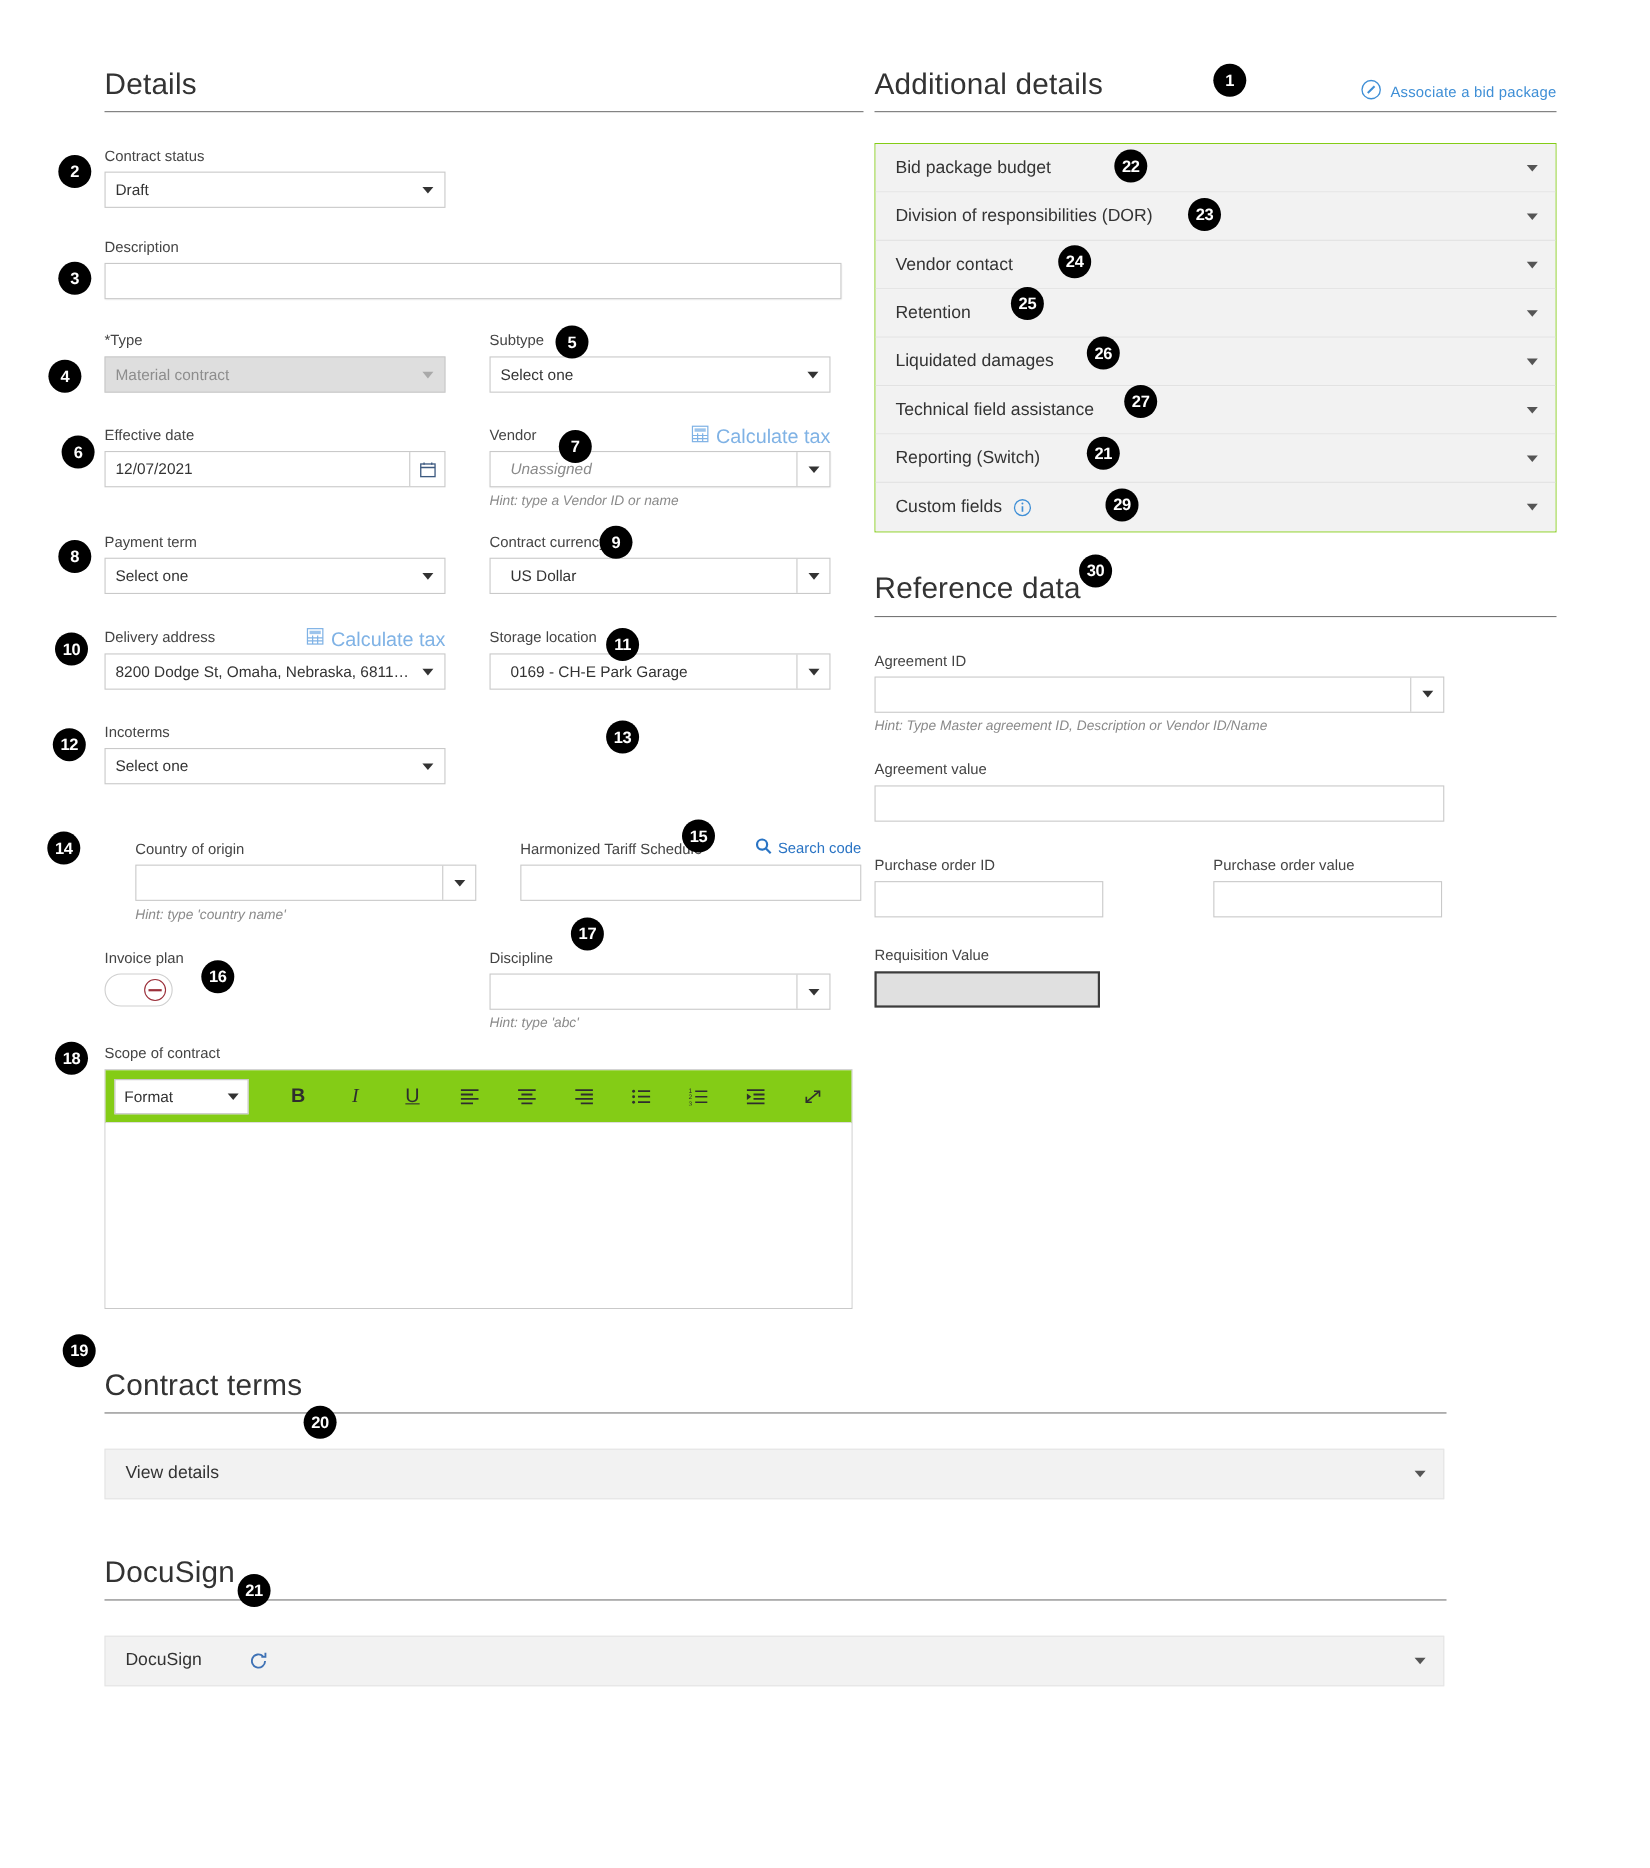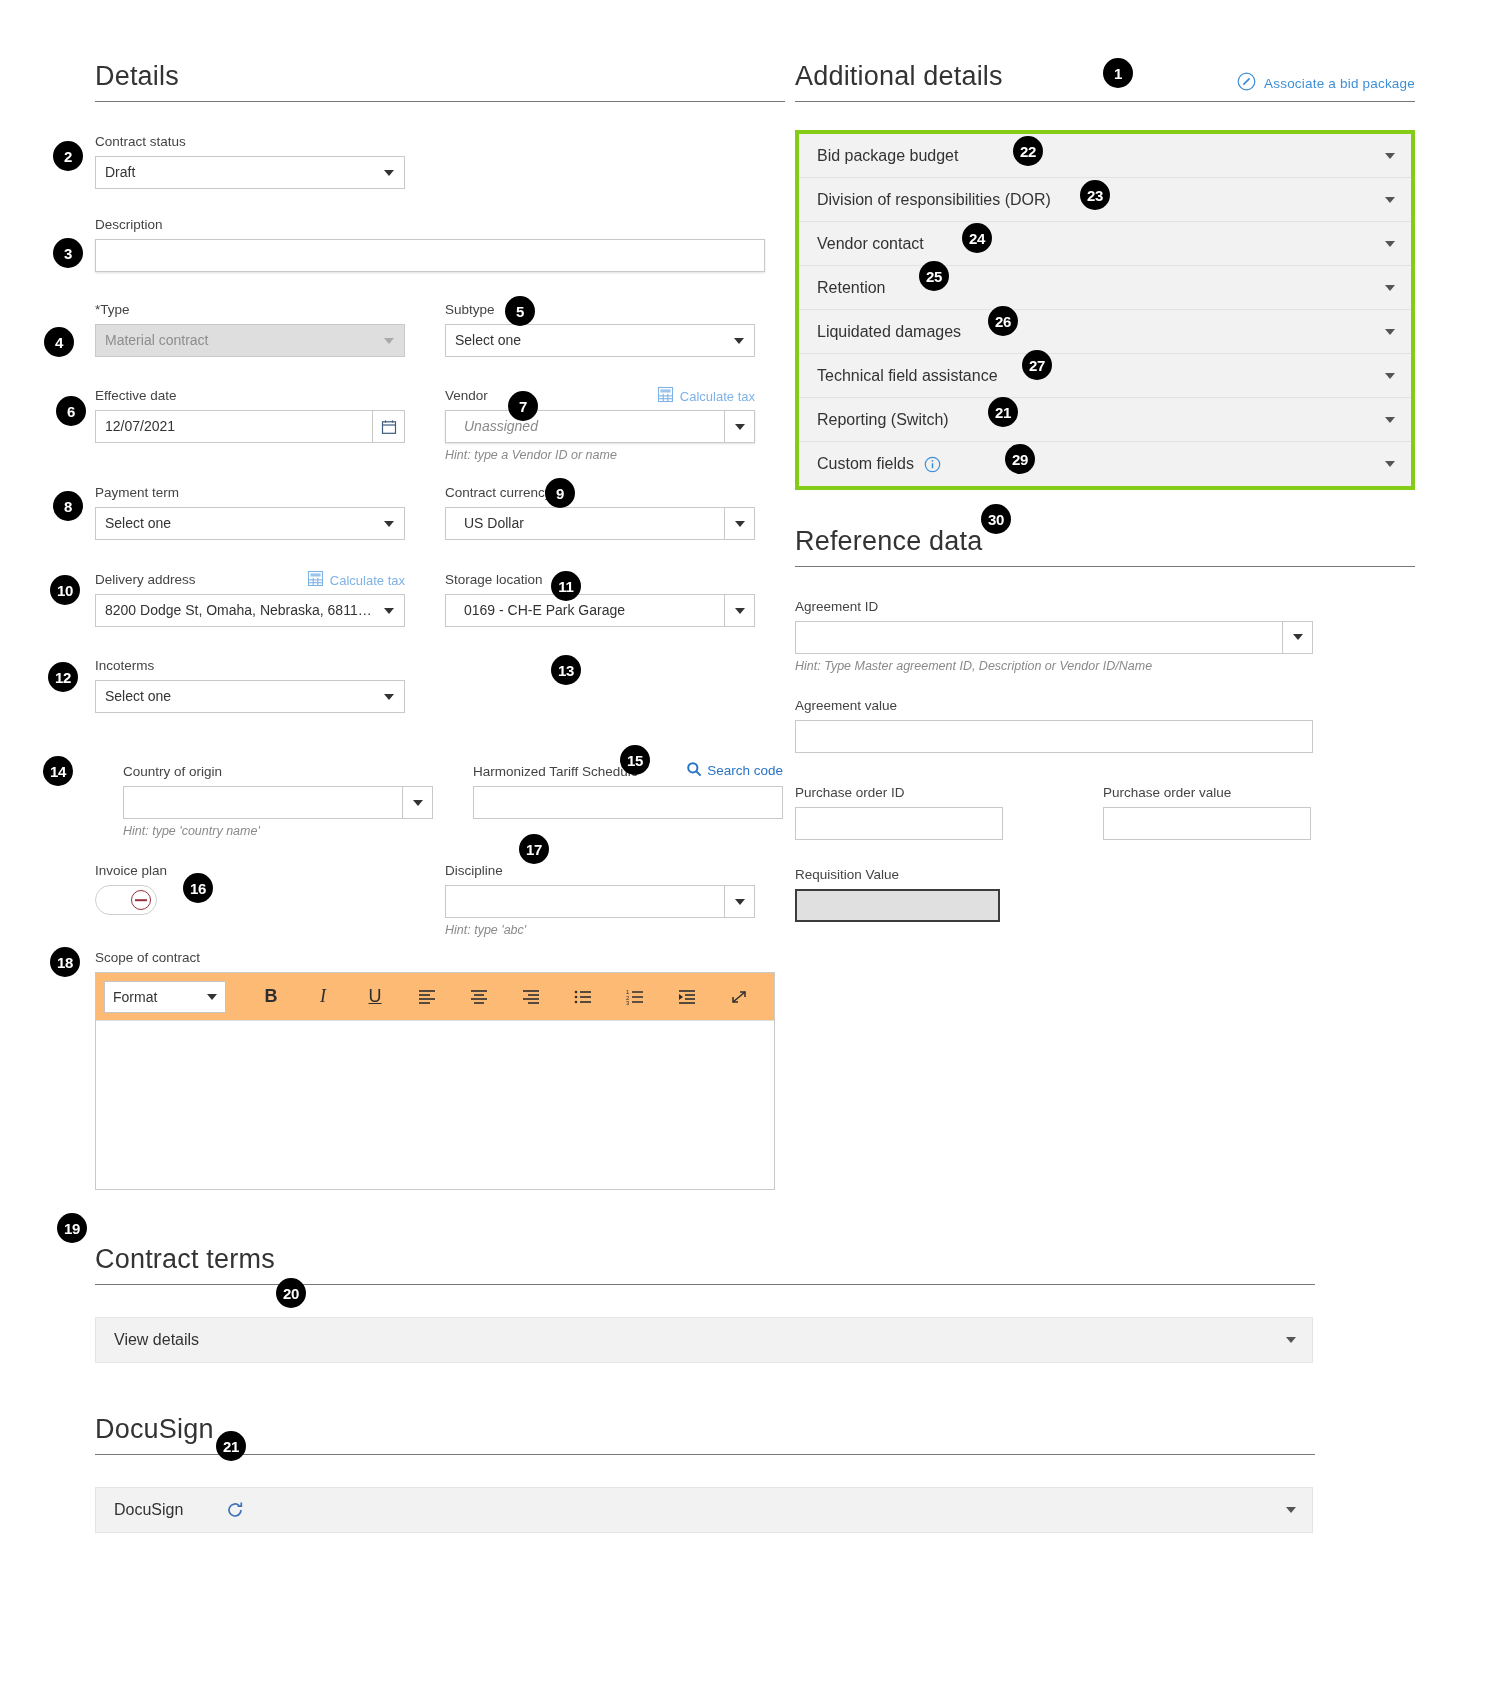--- a/index.html
+++ b/index.html
@@ -82,21 +82,21 @@
   .datefield .dbtn {
     position:absolute; right:0; top:0; bottom:0; width:32px;
     border-left:1px solid #c9c9c9; display:flex;
     align-items:center; justify-content:center;
   }
 
   
   .calc-tax {
     position:absolute; right:0; top:-2px;
     display:flex; align-items:center; gap:6px;
-    font-size:13px; color:#7fb2e5;
+    font-size:18px; color:#7fb2e5;
   }
   .search-code {
     position:absolute; right:0; top:-3px;
     display:flex; align-items:center; gap:5px;
     font-size:13.5px; color:#2a74c4;
   }
 
   
   .toggle {
     width:62px; height:30px; border:1px solid #cfcfcf; border-radius:16px;
@@ -108,21 +108,21 @@
     border:1.6px solid #9b2f3a; position:relative;
   }
   .toggle .knob:after{
     content:""; position:absolute; left:3px; right:3px; top:50%;
     height:1.6px; background:#9b2f3a; transform:translateY(-50%);
   }
 
   
   .editor { border:1px solid #c9c9c9; background:#fff; width:680px; }
   .editor-toolbar {
-    height:48px; background:#fdba74; border-bottom:1px solid #ddd;
+    height:48px; background:#84cc16; border-bottom:1px solid #ddd;
     display:flex; align-items:center; padding:0 8px; gap:2px;
   }
   .fmt-select {
     width:122px; height:32px; border:1px solid #c4c4c4; background:#fff;
     font-size:14px; display:flex; align-items:center; padding:0 8px;
     position:relative; margin-right:18px;
   }
   .fmt-select .caret {
     position:absolute; right:8px; top:50%; transform:translateY(-50%);
     width:0;height:0;border-left:5px solid transparent;
@@ -139,21 +139,21 @@
     background:#f2f2f2; border-bottom:1px solid #e2e2e2;
     height:44px; display:flex; align-items:center;
     padding:0 18px; position:relative; font-size:16px; color:#333;
   }
   .acc:last-child { border-bottom:none; }
   .acc .caret {
     position:absolute; right:16px; top:50%; transform:translateY(-50%);
     width:0;height:0;border-left:5px solid transparent;
     border-right:5px solid transparent;border-top:6px solid #555;
   }
-  .acc-wrap { border:4px solid #84cc16; }
+  .acc-wrap { border:1px solid #84cc16; }
   .acc-single {
     background:#f2f2f2; border:1px solid #e4e4e4; height:46px;
     display:flex; align-items:center; padding:0 18px;
     position:relative; font-size:16px; color:#333;
   }
   .acc-single .caret {
     position:absolute; right:16px; top:50%; transform:translateY(-50%);
     width:0;height:0;border-left:5px solid transparent;
     border-right:5px solid transparent;border-top:6px solid #555;
   }

